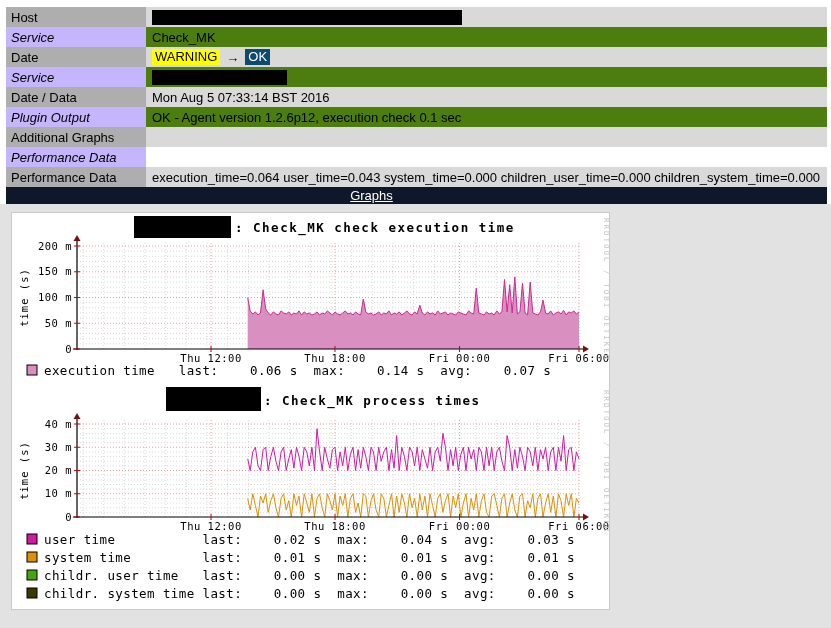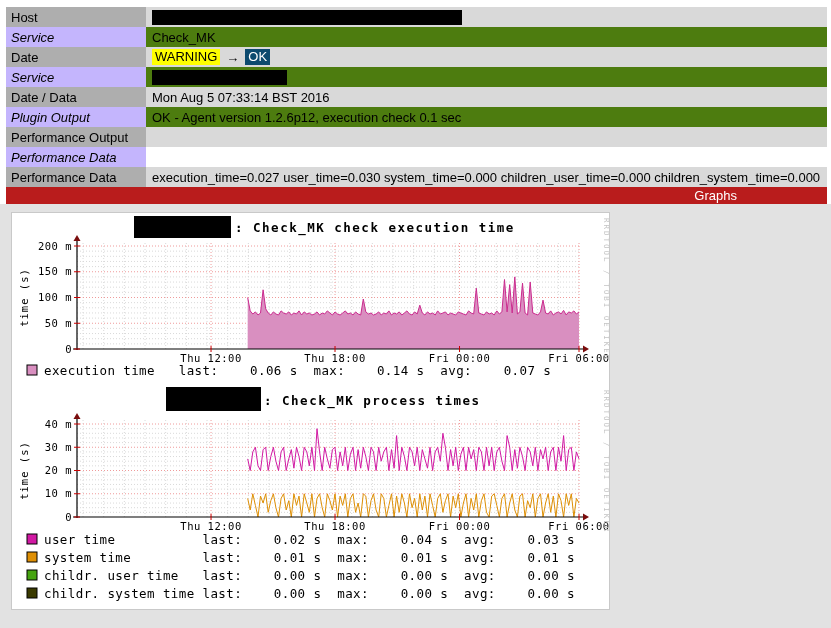--- a/index.html
+++ b/index.html
@@ -19,22 +19,22 @@
   .trow.even .lbl{background:#c4b5fd;font-style:italic;}
   .trow.odd  .val{background:#d9d9d9;}
   .trow.even .val{background:#4d7c0f;}
   .redact{background:#000;height:15px;display:inline-block;}
   .redact.host{width:310px;}
   .redact.addr{width:135px;}
   .badge{display:inline-block;font-weight:normal;padding:1px 3px;line-height:14px;}
   .ev-arrow{margin:0 6px;}
   
   .graphs-bar{position:absolute;top:187px;left:6px;width:821px;height:17px;
-    background:#b91c1c;color:#fff;font-size:13px;line-height:17px;
-    text-align:right;padding-right:90px;box-sizing:border-box;}
+    background:#0f172a;color:#fff;font-size:13px;line-height:17px;
+    text-align:center;padding-right:90px;box-sizing:border-box;text-decoration:underline;}
   
   .graphs-section{position:absolute;top:204px;left:0;right:0;bottom:0;background:#e2e2e2;}
   .graphs-panel{position:absolute;left:11px;top:8px;width:599px;height:398px;
     background:#fff;border:1px solid #c9c9c9;box-sizing:border-box;}
   .graphs-panel svg{display:block;}
 </style>
 </head>
 <body>
 
 <div class="info-table">
@@ -64,29 +64,29 @@
   </div>
   <div class="trow odd">
     <div class="lbl">Date / Data</div>
     <div class="val">Mon Aug 5 07:33:14 BST 2016</div>
   </div>
   <div class="trow even">
     <div class="lbl">Plugin Output</div>
     <div class="val">OK - Agent version 1.2.6p12, execution check 0.1 sec</div>
   </div>
   <div class="trow odd">
-    <div class="lbl">Performance Output</div>
+    <div class="lbl">Additional Graphs</div>
     <div class="val"></div>
   </div>
   <div class="trow even">
     <div class="lbl">Performance Data</div>
   </div>
   <div class="trow odd">
     <div class="lbl">Performance Data</div>
-    <div class="val">execution_time=0.027 user_time=0.030 system_time=0.000 children_user_time=0.000 children_system_time=0.000</div>
+    <div class="val">execution_time=0.064 user_time=0.043 system_time=0.000 children_user_time=0.000 children_system_time=0.000</div>
   </div>
 </div>
 
 <div class="graphs-bar">Graphs</div>
 
 <div class="graphs-section">
   <div class="graphs-panel">
     <svg id="graph0" width="597" height="172" viewBox="0 0 597 172">
         <line x1="65" y1="130.85" x2="567" y2="130.85" stroke="#d9d9d9" stroke-width="1" stroke-dasharray="1,2"></line>
         <line x1="65" y1="125.7" x2="567" y2="125.7" stroke="#d9d9d9" stroke-width="1" stroke-dasharray="1,2"></line>

